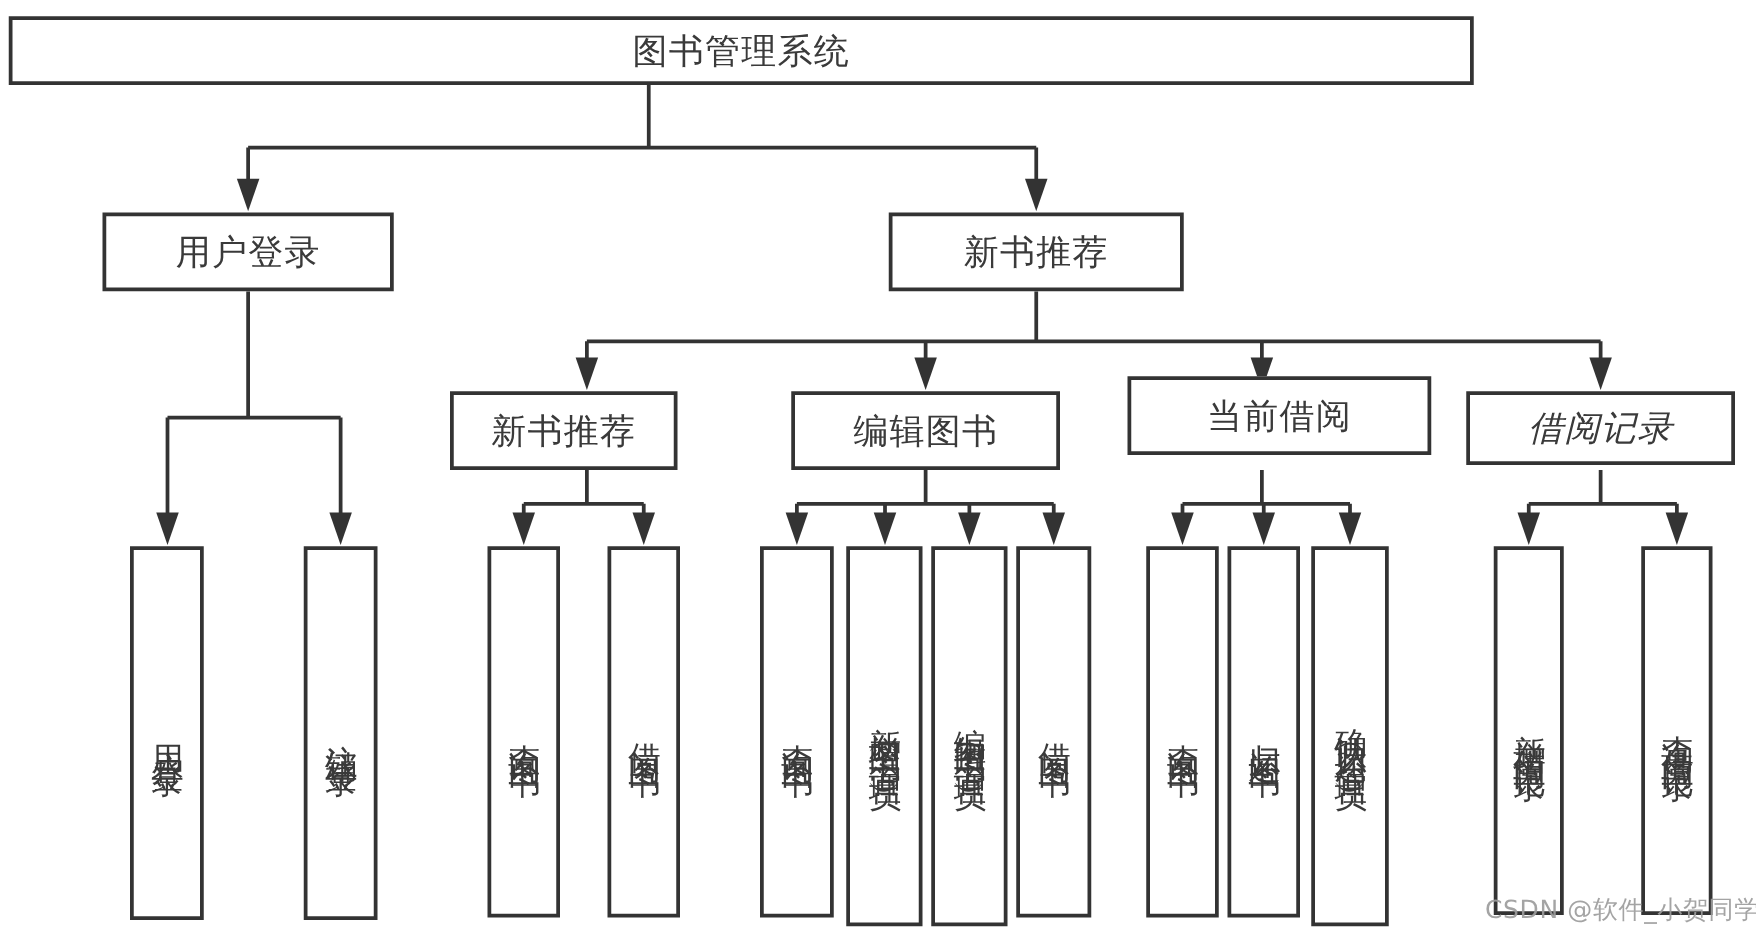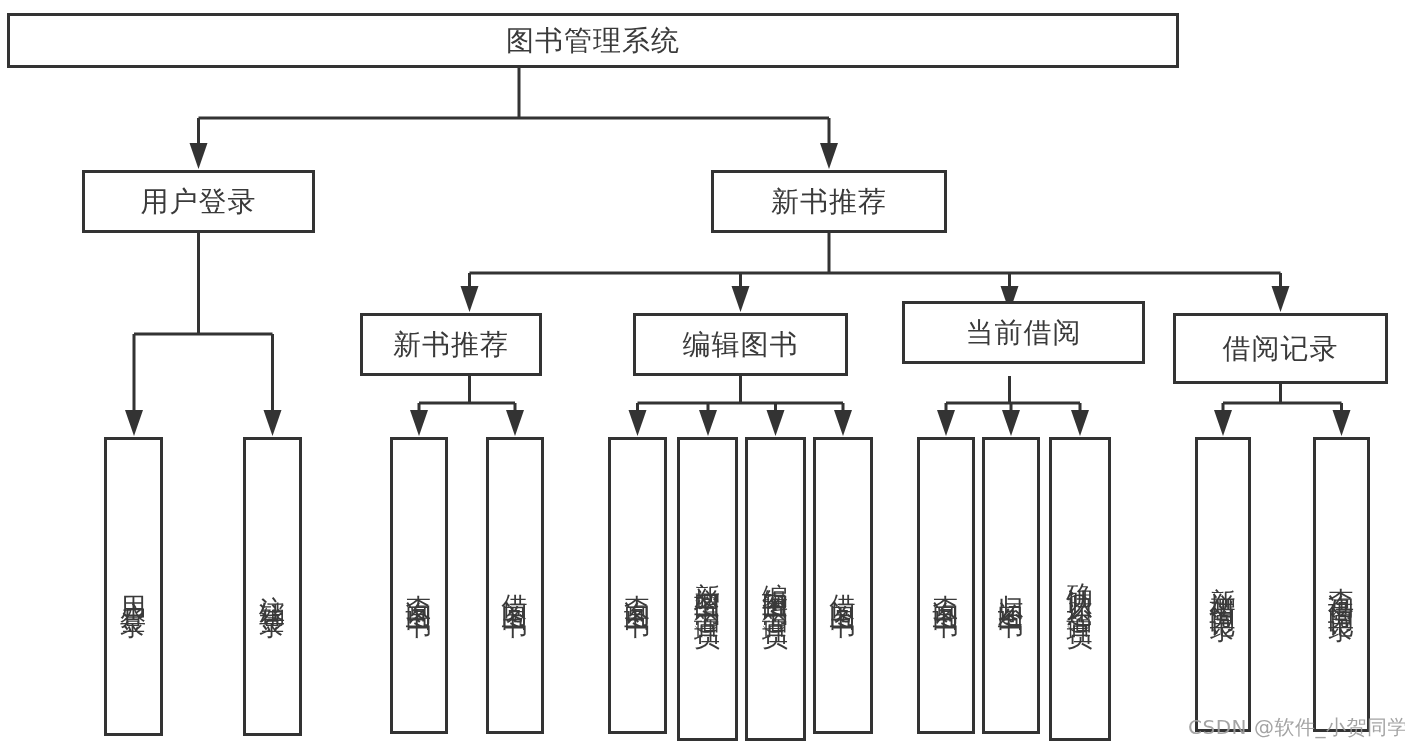--- a/index.html
+++ b/index.html
@@ -61,21 +61,21 @@
   </svg>
 
   <div class="box h" style="left:7px; top:13px; width:1172px; height:55px;">图书管理系统</div>
 
   <div class="box h" style="left:82px; top:170px; width:233px; height:63px;">用户登录</div>
   <div class="box h" style="left:711px; top:170px; width:236px; height:63px;">新书推荐</div>
 
   <div class="box h" style="left:360px; top:313px; width:182px; height:63px;">新书推荐</div>
   <div class="box h" style="left:633px; top:313px; width:215px; height:63px;">编辑图书</div>
   <div class="box h" style="left:902px; top:301px; width:243px; height:63px;">当前借阅</div>
-  <div class="box h" style="left:1173px; top:313px; width:215px; height:71px;">借阅记录</div>
+  <div class="box h" style="left:1173px; top:313px; width:215px; height:59px;font-style:italic;">借阅记录</div>
 
   <div class="box v" style="left:104px; top:437px; width:59px; height:299px;">用户登录</div>
   <div class="box v" style="left:243px; top:437px; width:59px; height:299px;">注销登录</div>
 
   <div class="box v" style="left:390px; top:437px; width:58px; height:297px;">查询图书</div>
   <div class="box v" style="left:486px; top:437px; width:58px; height:297px;">借阅图书</div>
 
   <div class="box v" style="left:608px; top:437px; width:59px; height:297px;">查询图书</div>
   <div class="box v" style="left:677px; top:437px; width:61px; height:304px;">新增图书（管理员）</div>
   <div class="box v" style="left:745px; top:437px; width:61px; height:304px;">编辑图书（管理员）</div>

